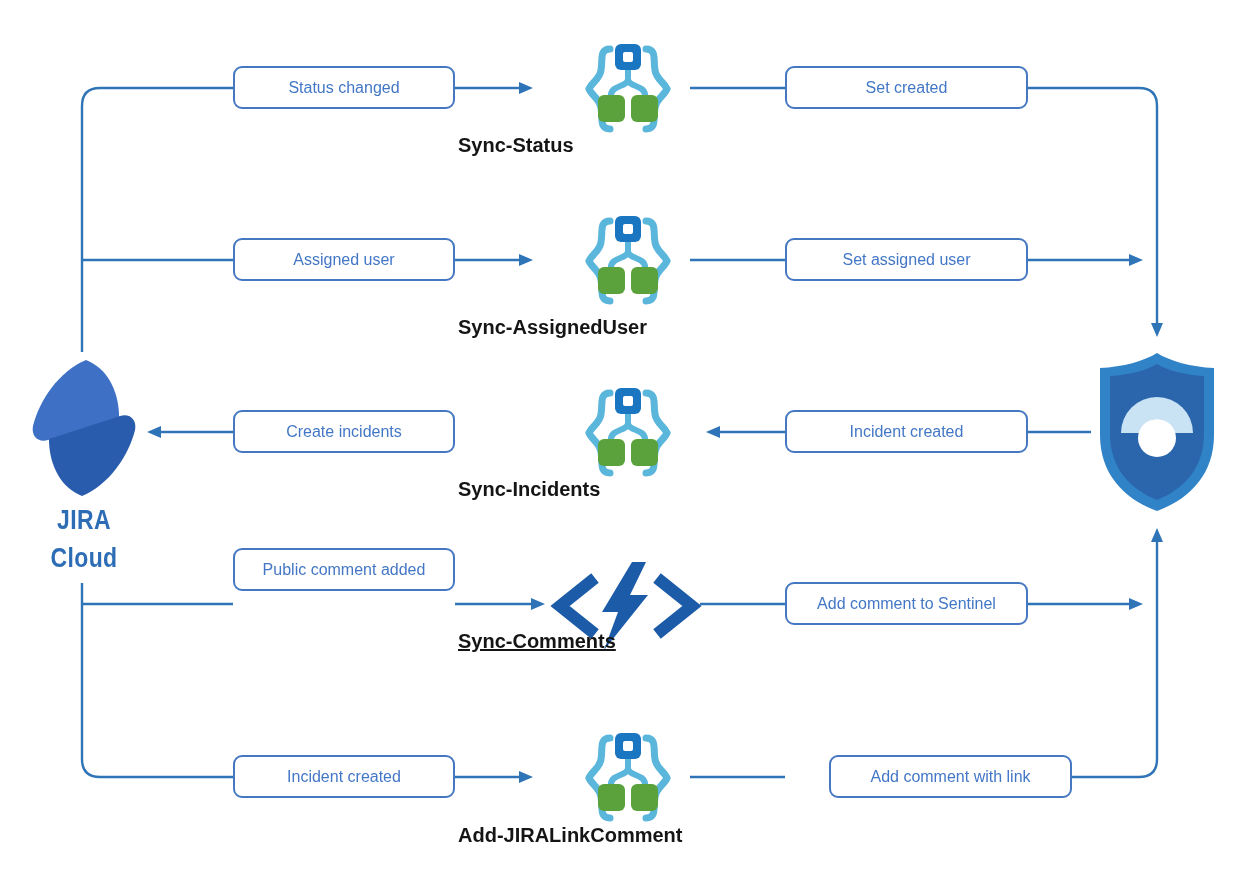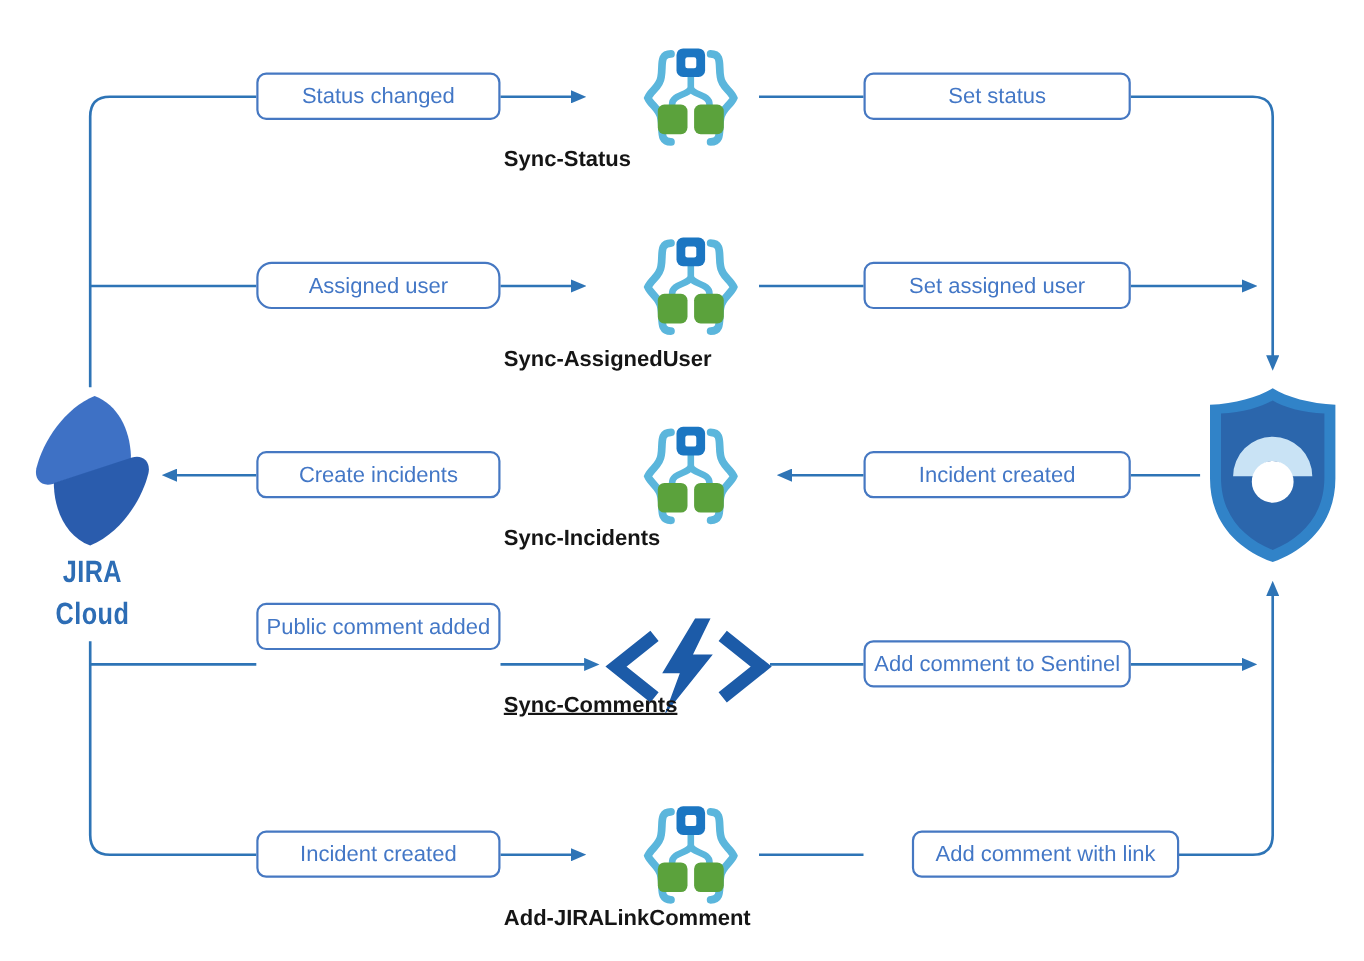--- a/index.html
+++ b/index.html
@@ -7,21 +7,21 @@
     width:1240px;height:874px;background:#ffffff;position:relative;
     font-family:"Liberation Sans", sans-serif;overflow:hidden;
   }
   #connectors{position:absolute;left:0;top:0;z-index:0;}
   .c-line{stroke:var(--line);stroke-width:2.4;fill:none;}
   .arrowhead{fill:var(--line);}
   .box{
     position:absolute;z-index:2;box-sizing:border-box;height:43px;
     border:2px solid var(--box-border);border-radius:9px;background:#fff;
     display:flex;align-items:center;justify-content:center;
-    color:var(--box-text);font-size:20px;line-height:1;
+    color:var(--box-text);font-size:16px;line-height:1;
   }
   .box.lft{left:233px;width:222px;}
   .box.rgt{left:785px;width:243px;}
   .nodelabel{
     position:absolute;z-index:2;width:340px;
     color:var(--node-label);font-size:20px;font-weight:bold;
   }
   .iconwrap{position:absolute;z-index:1;}
   .jira-text{
     position:absolute;z-index:2;left:14px;width:140px;text-align:center;
@@ -89,23 +89,23 @@
     <path d="M30 6 C19 6 23 17 21 27 C20 36 12 39 9 46 C12 53 20 56 21 65 C23 75 19 86 30 86" style="stroke:var(--logicapp-brace)" stroke-width="7" fill="none" stroke-linecap="round"></path>
     <path d="M66 6 C77 6 73 17 75 27 C76 36 84 39 87 46 C84 53 76 56 75 65 C73 75 77 86 66 86" style="stroke:var(--logicapp-brace)" stroke-width="7" fill="none" stroke-linecap="round"></path>
     <path d="M48 26 V36 M48 36 C48 44 31 42 31 52 M48 36 C48 44 65 42 65 52" style="stroke:var(--logicapp-brace)" stroke-width="6" fill="none" stroke-linecap="round"></path>
     <rect x="35" y="1" width="26" height="26" rx="6" style="fill:var(--logicapp-square)"></rect>
     <rect x="43" y="9" width="10" height="10" rx="2" fill="#ffffff"></rect>
     <rect x="18" y="52" width="27" height="27" rx="6" style="fill:var(--logicapp-green)"></rect>
     <rect x="51" y="52" width="27" height="27" rx="6" style="fill:var(--logicapp-green)"></rect>
   </svg>
 </div>
 <div class="nodelabel" style="left:458px;top:134px;">Sync-Status</div>
-<div class="box rgt" style="top:66px;">Set status</div>
+<div class="box rgt" style="top:66px;">Set created</div>
 
-<div class="box lft" style="top:238px;border-radius:14px;">Assigned user</div>
+<div class="box lft" style="top:238px;">Assigned user</div>
 <div class="iconwrap" style="left:572px;top:215px;width:112px;height:92px;">
   <svg width="112" height="92" viewBox="0 0 96 92">
     <path d="M30 6 C19 6 23 17 21 27 C20 36 12 39 9 46 C12 53 20 56 21 65 C23 75 19 86 30 86" style="stroke:var(--logicapp-brace)" stroke-width="7" fill="none" stroke-linecap="round"></path>
     <path d="M66 6 C77 6 73 17 75 27 C76 36 84 39 87 46 C84 53 76 56 75 65 C73 75 77 86 66 86" style="stroke:var(--logicapp-brace)" stroke-width="7" fill="none" stroke-linecap="round"></path>
     <path d="M48 26 V36 M48 36 C48 44 31 42 31 52 M48 36 C48 44 65 42 65 52" style="stroke:var(--logicapp-brace)" stroke-width="6" fill="none" stroke-linecap="round"></path>
     <rect x="35" y="1" width="26" height="26" rx="6" style="fill:var(--logicapp-square)"></rect>
     <rect x="43" y="9" width="10" height="10" rx="2" fill="#ffffff"></rect>
     <rect x="18" y="52" width="27" height="27" rx="6" style="fill:var(--logicapp-green)"></rect>
     <rect x="51" y="52" width="27" height="27" rx="6" style="fill:var(--logicapp-green)"></rect>
   </svg>

